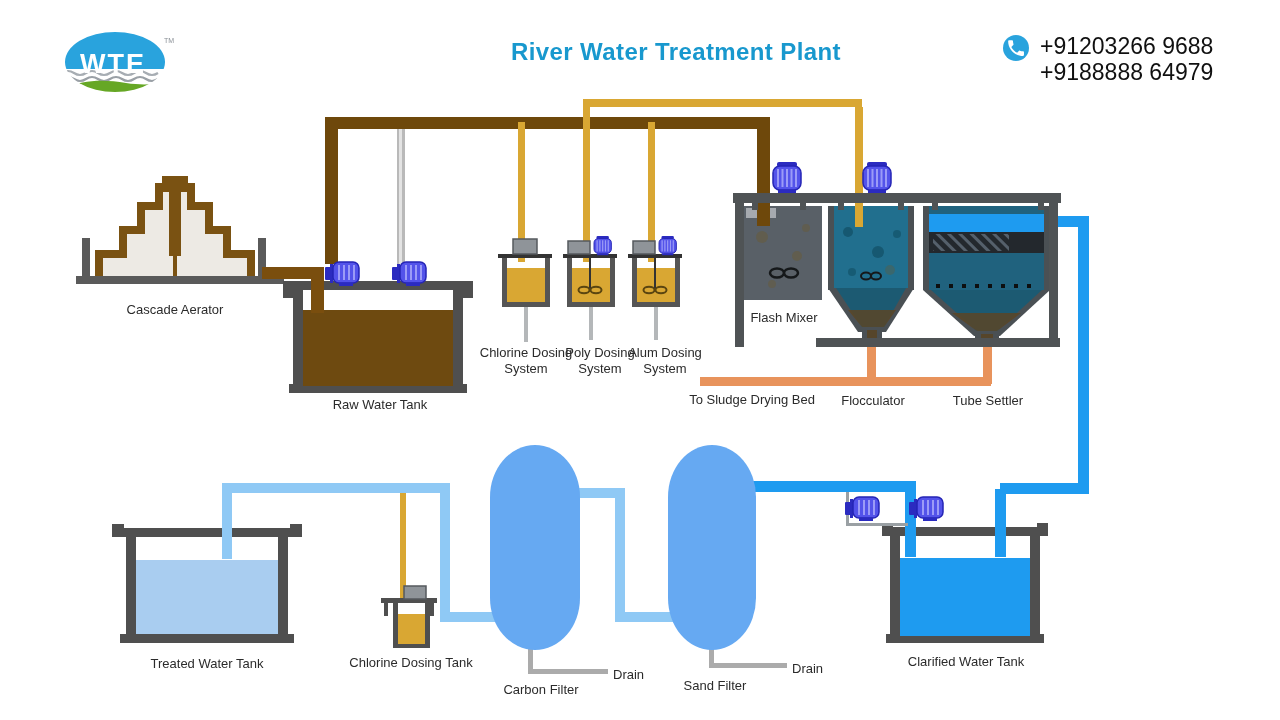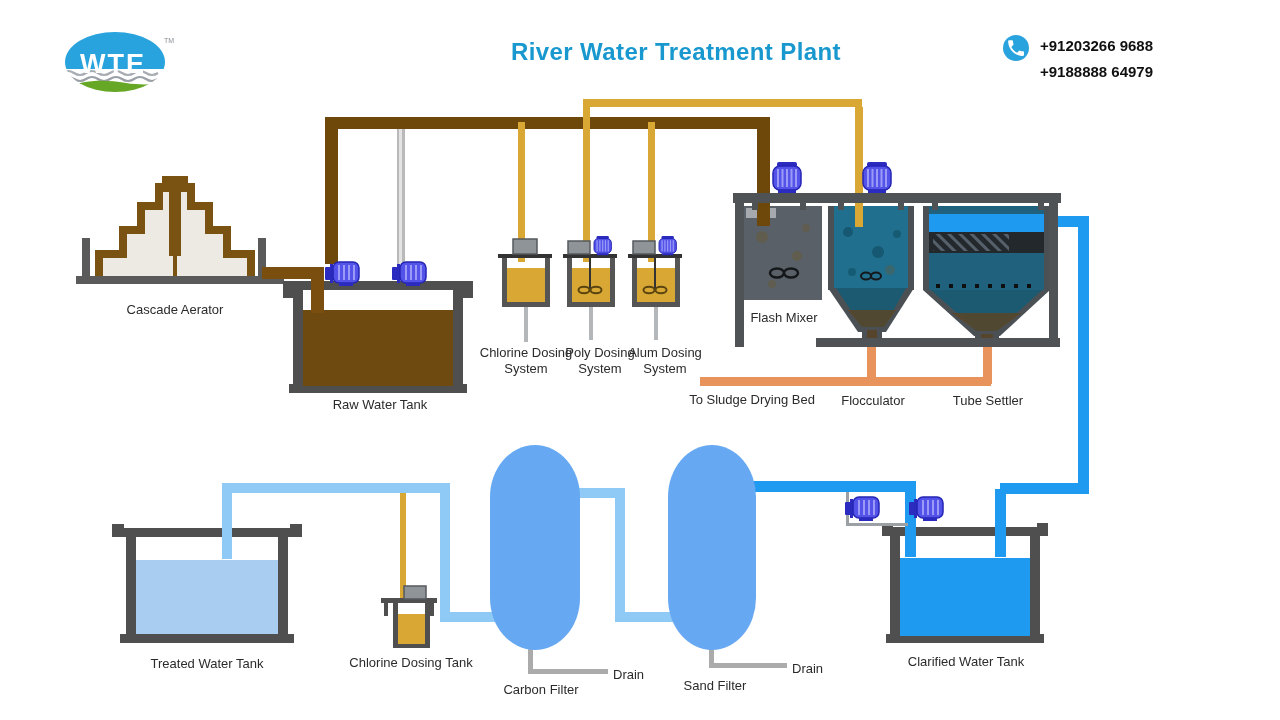--- a/index.html
+++ b/index.html
@@ -2,21 +2,21 @@
 <html><head>
 <meta charset="utf-8">
 <style>
   html,body{margin:0;padding:0;background:#ffffff;}
   #stage{position:relative;width:1280px;height:720px;background:#ffffff;overflow:hidden;
          font-family:"Liberation Sans",sans-serif;}
   #diagram{position:absolute;left:0;top:0;}
   .lbl{font-family:"Liberation Sans",sans-serif;font-size:13px;fill:#2b2b2b;}
   .hdr-title{position:absolute;left:0;top:38px;width:1280px;text-align:center;
              font-size:24px;font-weight:bold;letter-spacing:.4px;color:#1898CE;margin-left:36px;}
-  .phone-block{position:absolute;left:1040px;top:33px;font-size:15px;font-weight:bold;
+  .phone-block{position:absolute;left:1040px;top:33px;font-size:23px;font-weight:normal;
                color:#101010;line-height:26px;white-space:nowrap;}
 </style>
 </head>
 <body>
 
 <div id="stage">
 
   <div class="hdr-title">River Water Treatment Plant</div>
   <div class="phone-block">
     <div>+91203266 9688</div>

